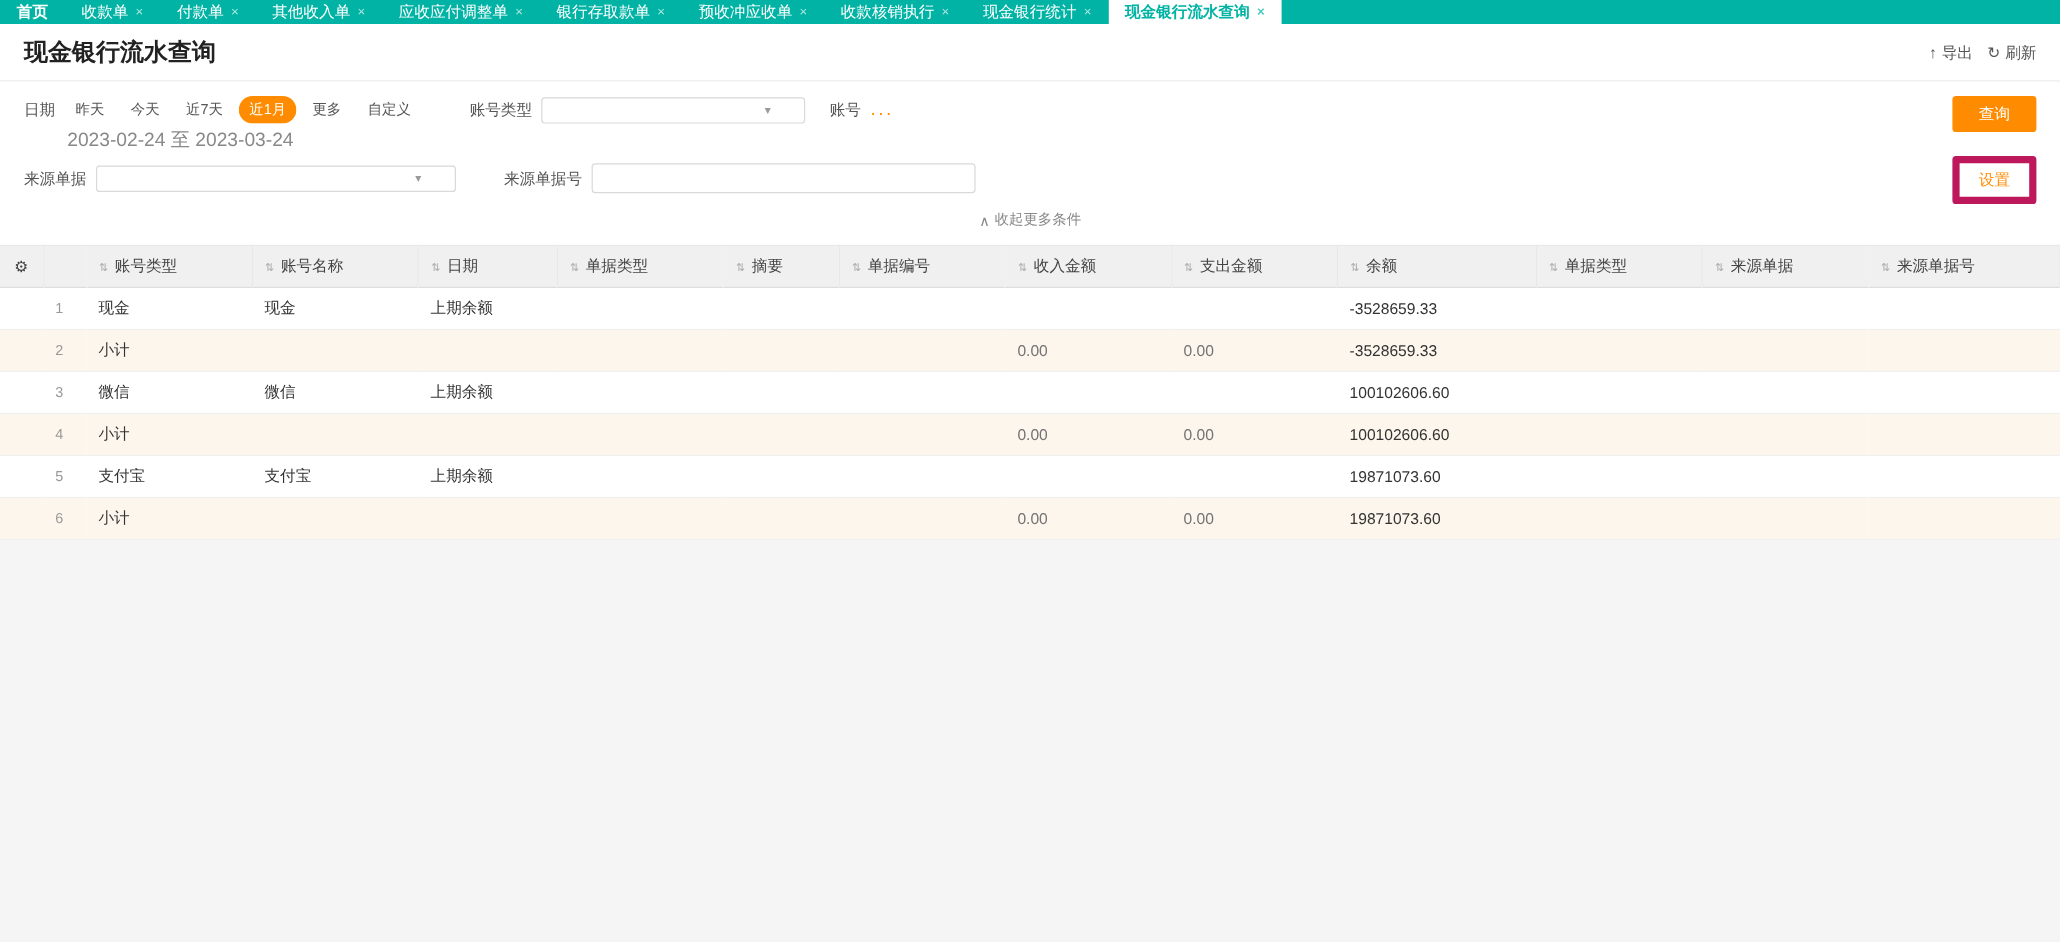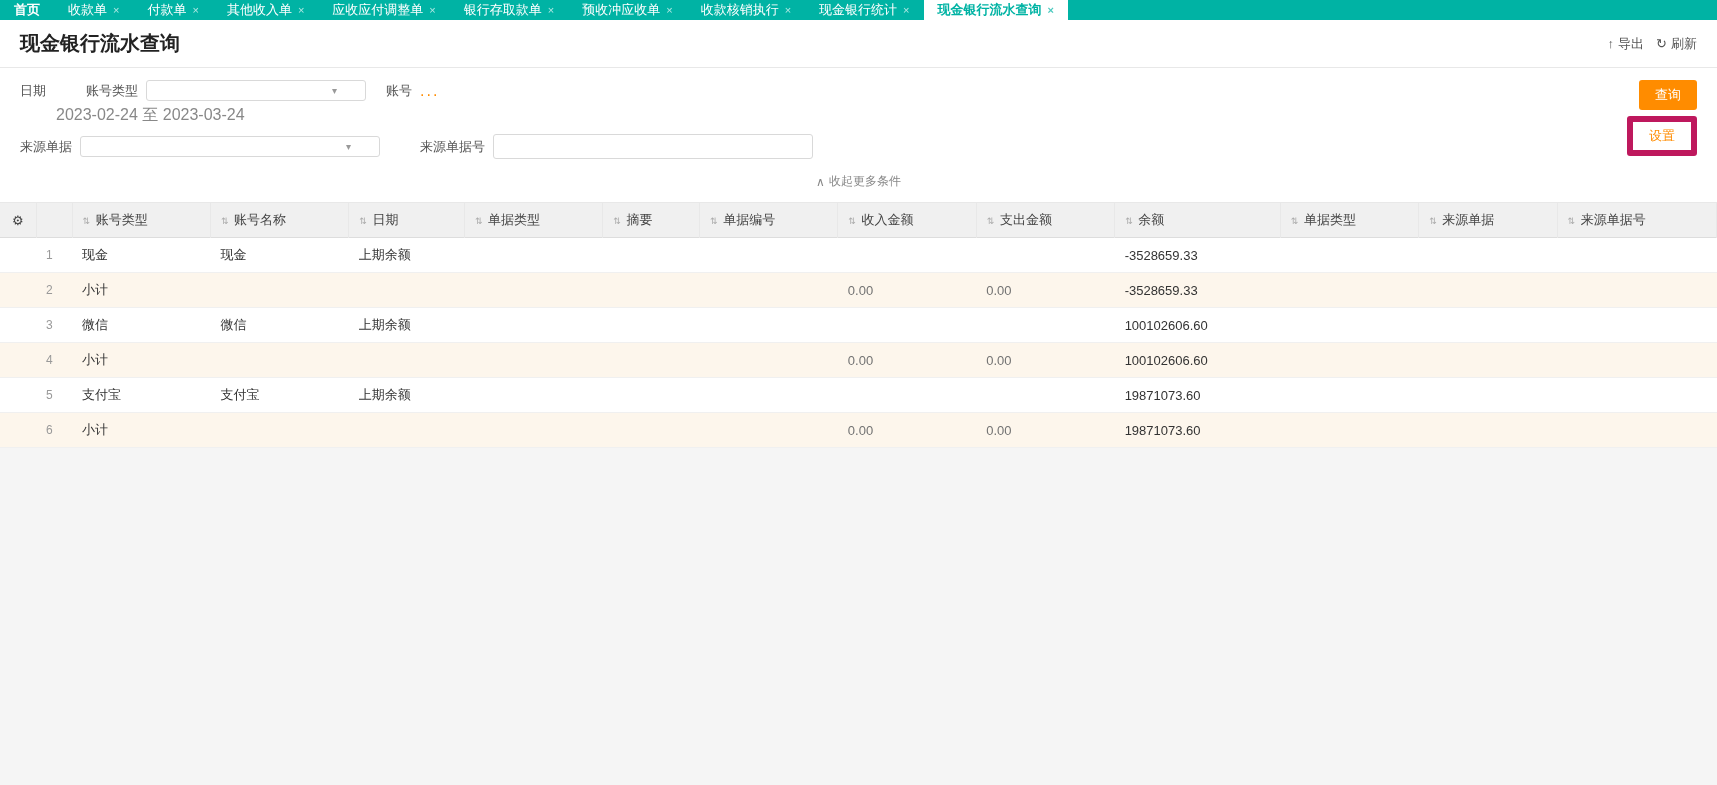--- a/index.html
+++ b/index.html
@@ -154,23 +154,22 @@
       color: #ff8c00;
       border: 6px solid #be185d;
       border-radius: 3px;
       padding: 5px 16px;
       cursor: pointer;
       font-size: 13px;
     }
     .btn-col {
       display: flex;
       flex-direction: column;
-      gap: 6px;
+      gap: 20px;
       margin-left: auto;
-      align-items: flex-end;
     }
     .collapse-bar {
       display: flex;
       justify-content: center;
       align-items: center;
       gap: 4px;
       color: #888;
       font-size: 12px;
       cursor: pointer;
       margin-top: 4px;
@@ -286,20 +285,28 @@
   </div>
 </div>
 
 <div class="filter-area">
   <div style="display:flex; align-items:flex-start; gap:30px;">
 
     <div style="flex:1;">
       <div class="filter-row">
         <div class="filter-item">
           <span class="filter-label">日期</span>
+          <div class="date-buttons">
+            <span class="date-btn">昨天</span>
+            <span class="date-btn">今天</span>
+            <span class="date-btn">近7天</span>
+            <span class="date-btn active">近1月</span>
+            <span class="date-btn">更多</span>
+            <span class="date-btn">自定义</span>
+          </div>
         </div>
         <div class="filter-item" style="margin-left:20px;">
           <span class="filter-label">账号类型</span>
           <div class="select-input" style="min-width:220px;">
             <span></span>
             <span class="arrow">▾</span>
           </div>
         </div>
         <div class="filter-item">
           <span class="filter-label">账号</span>

